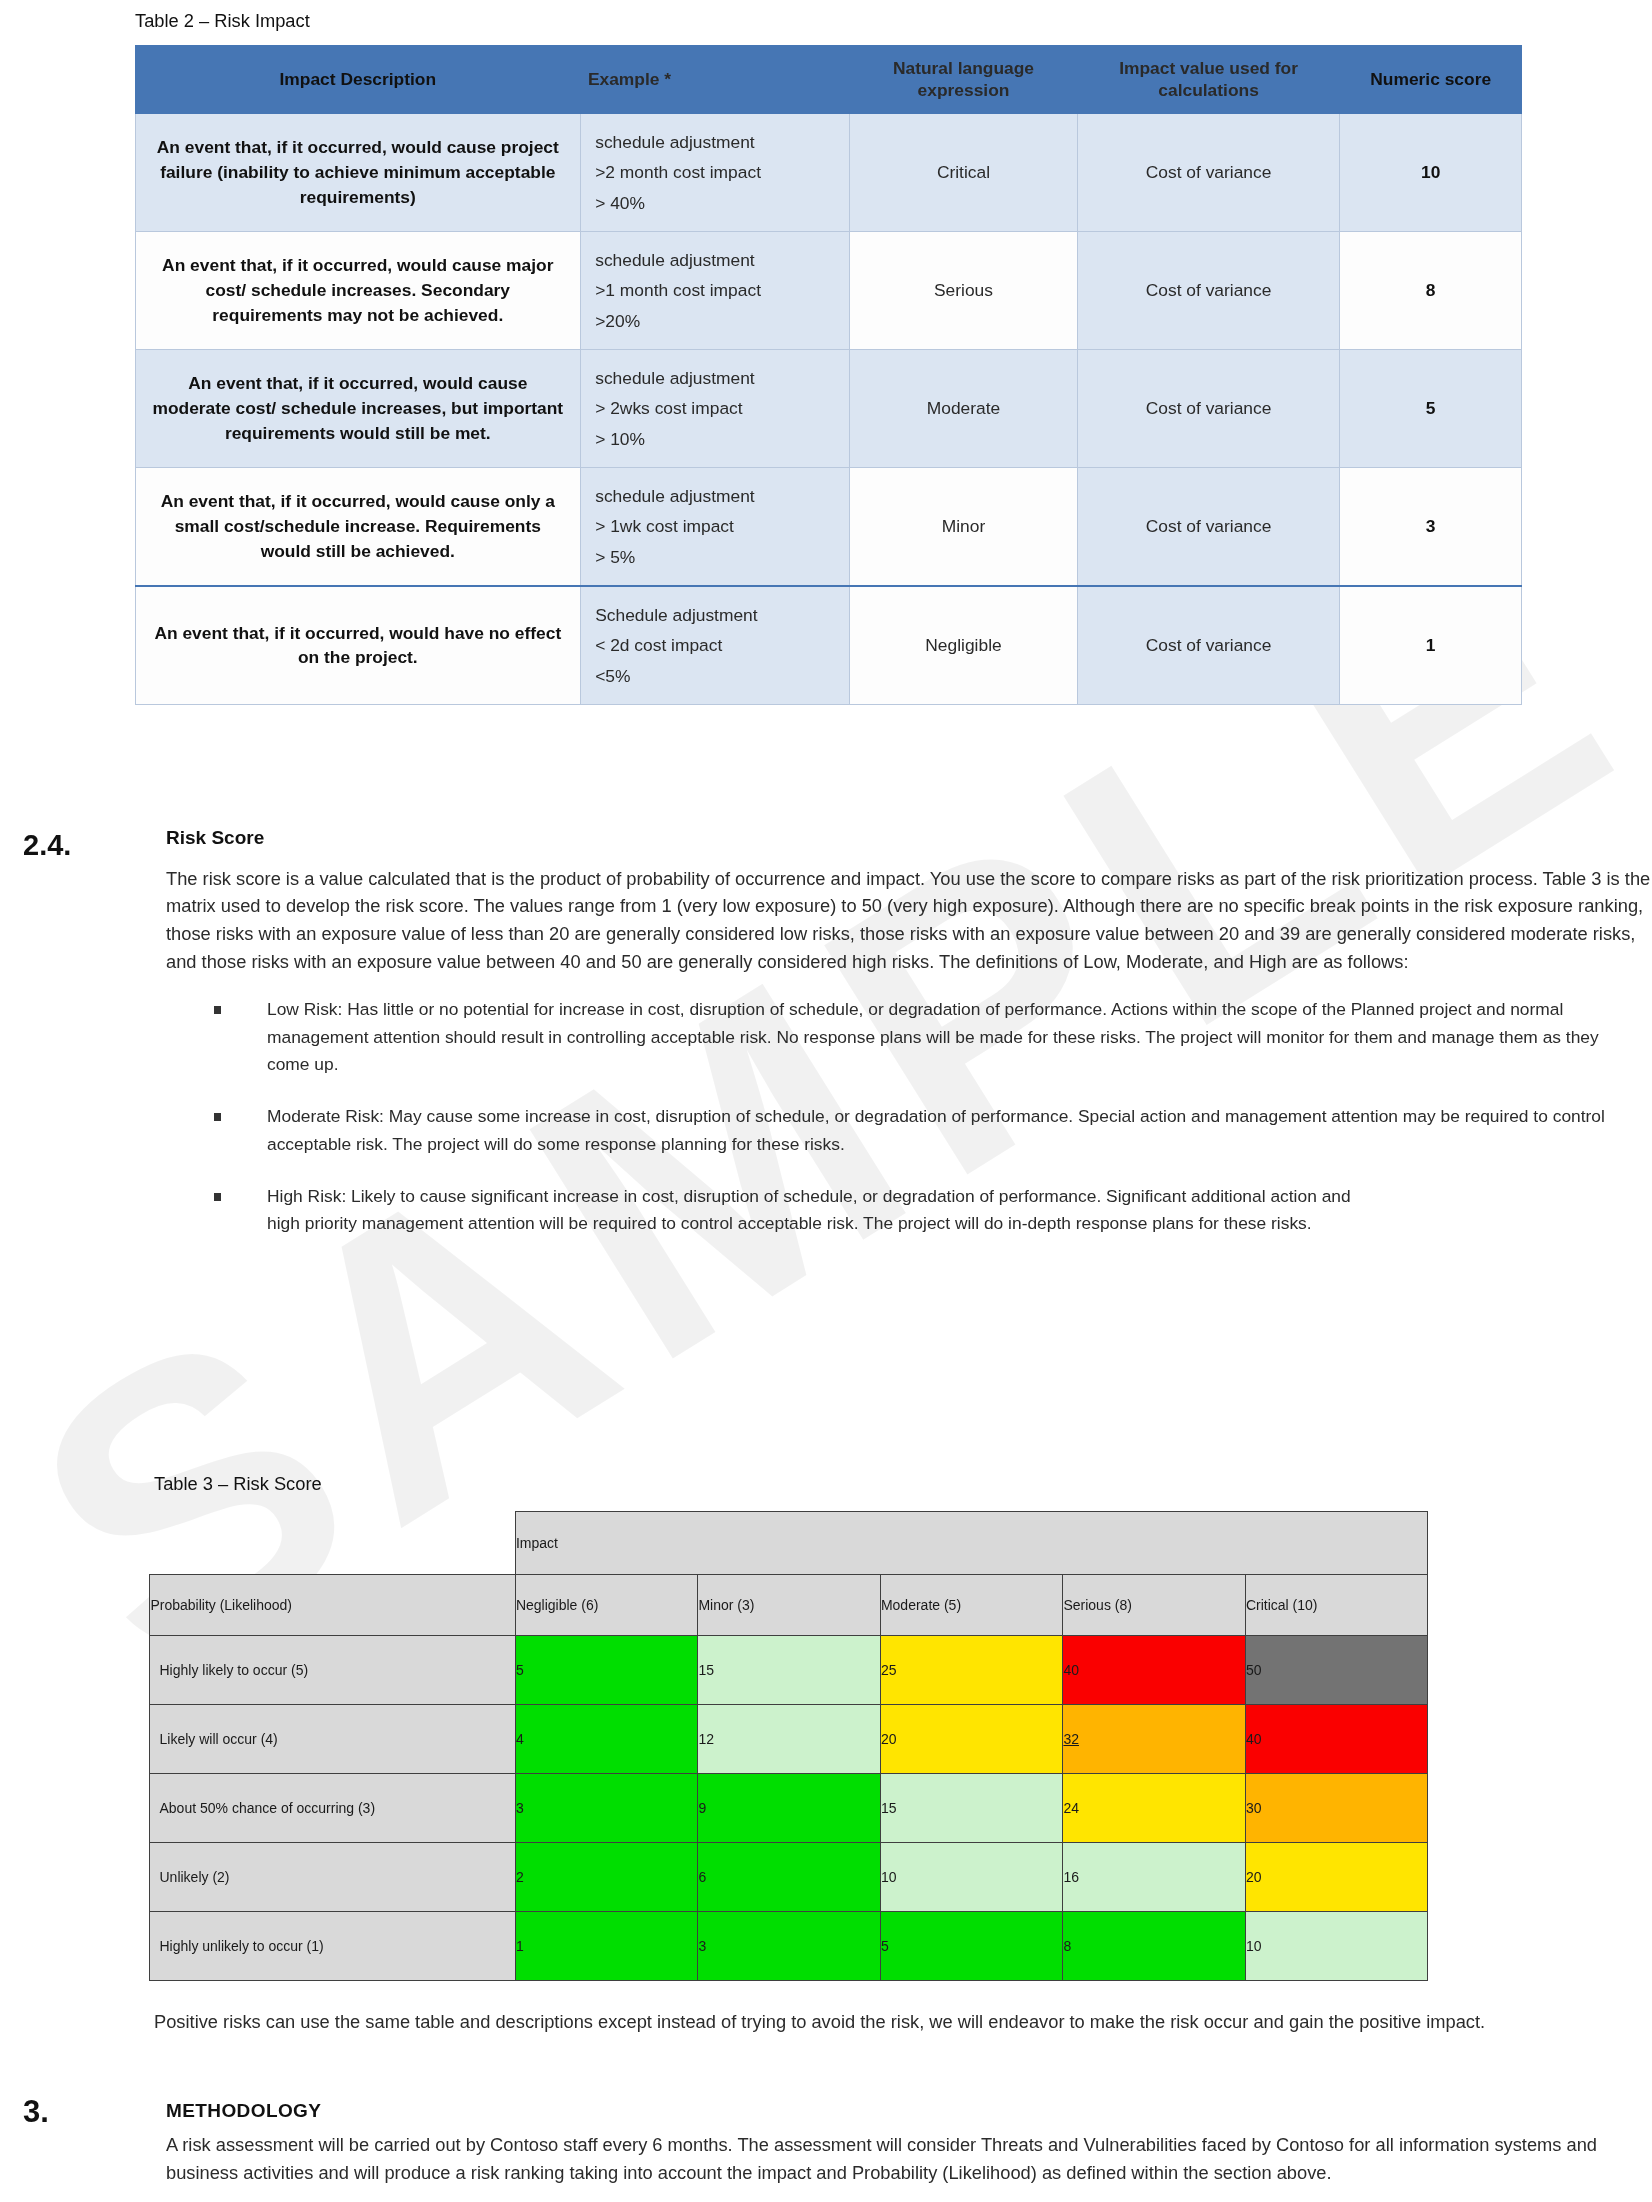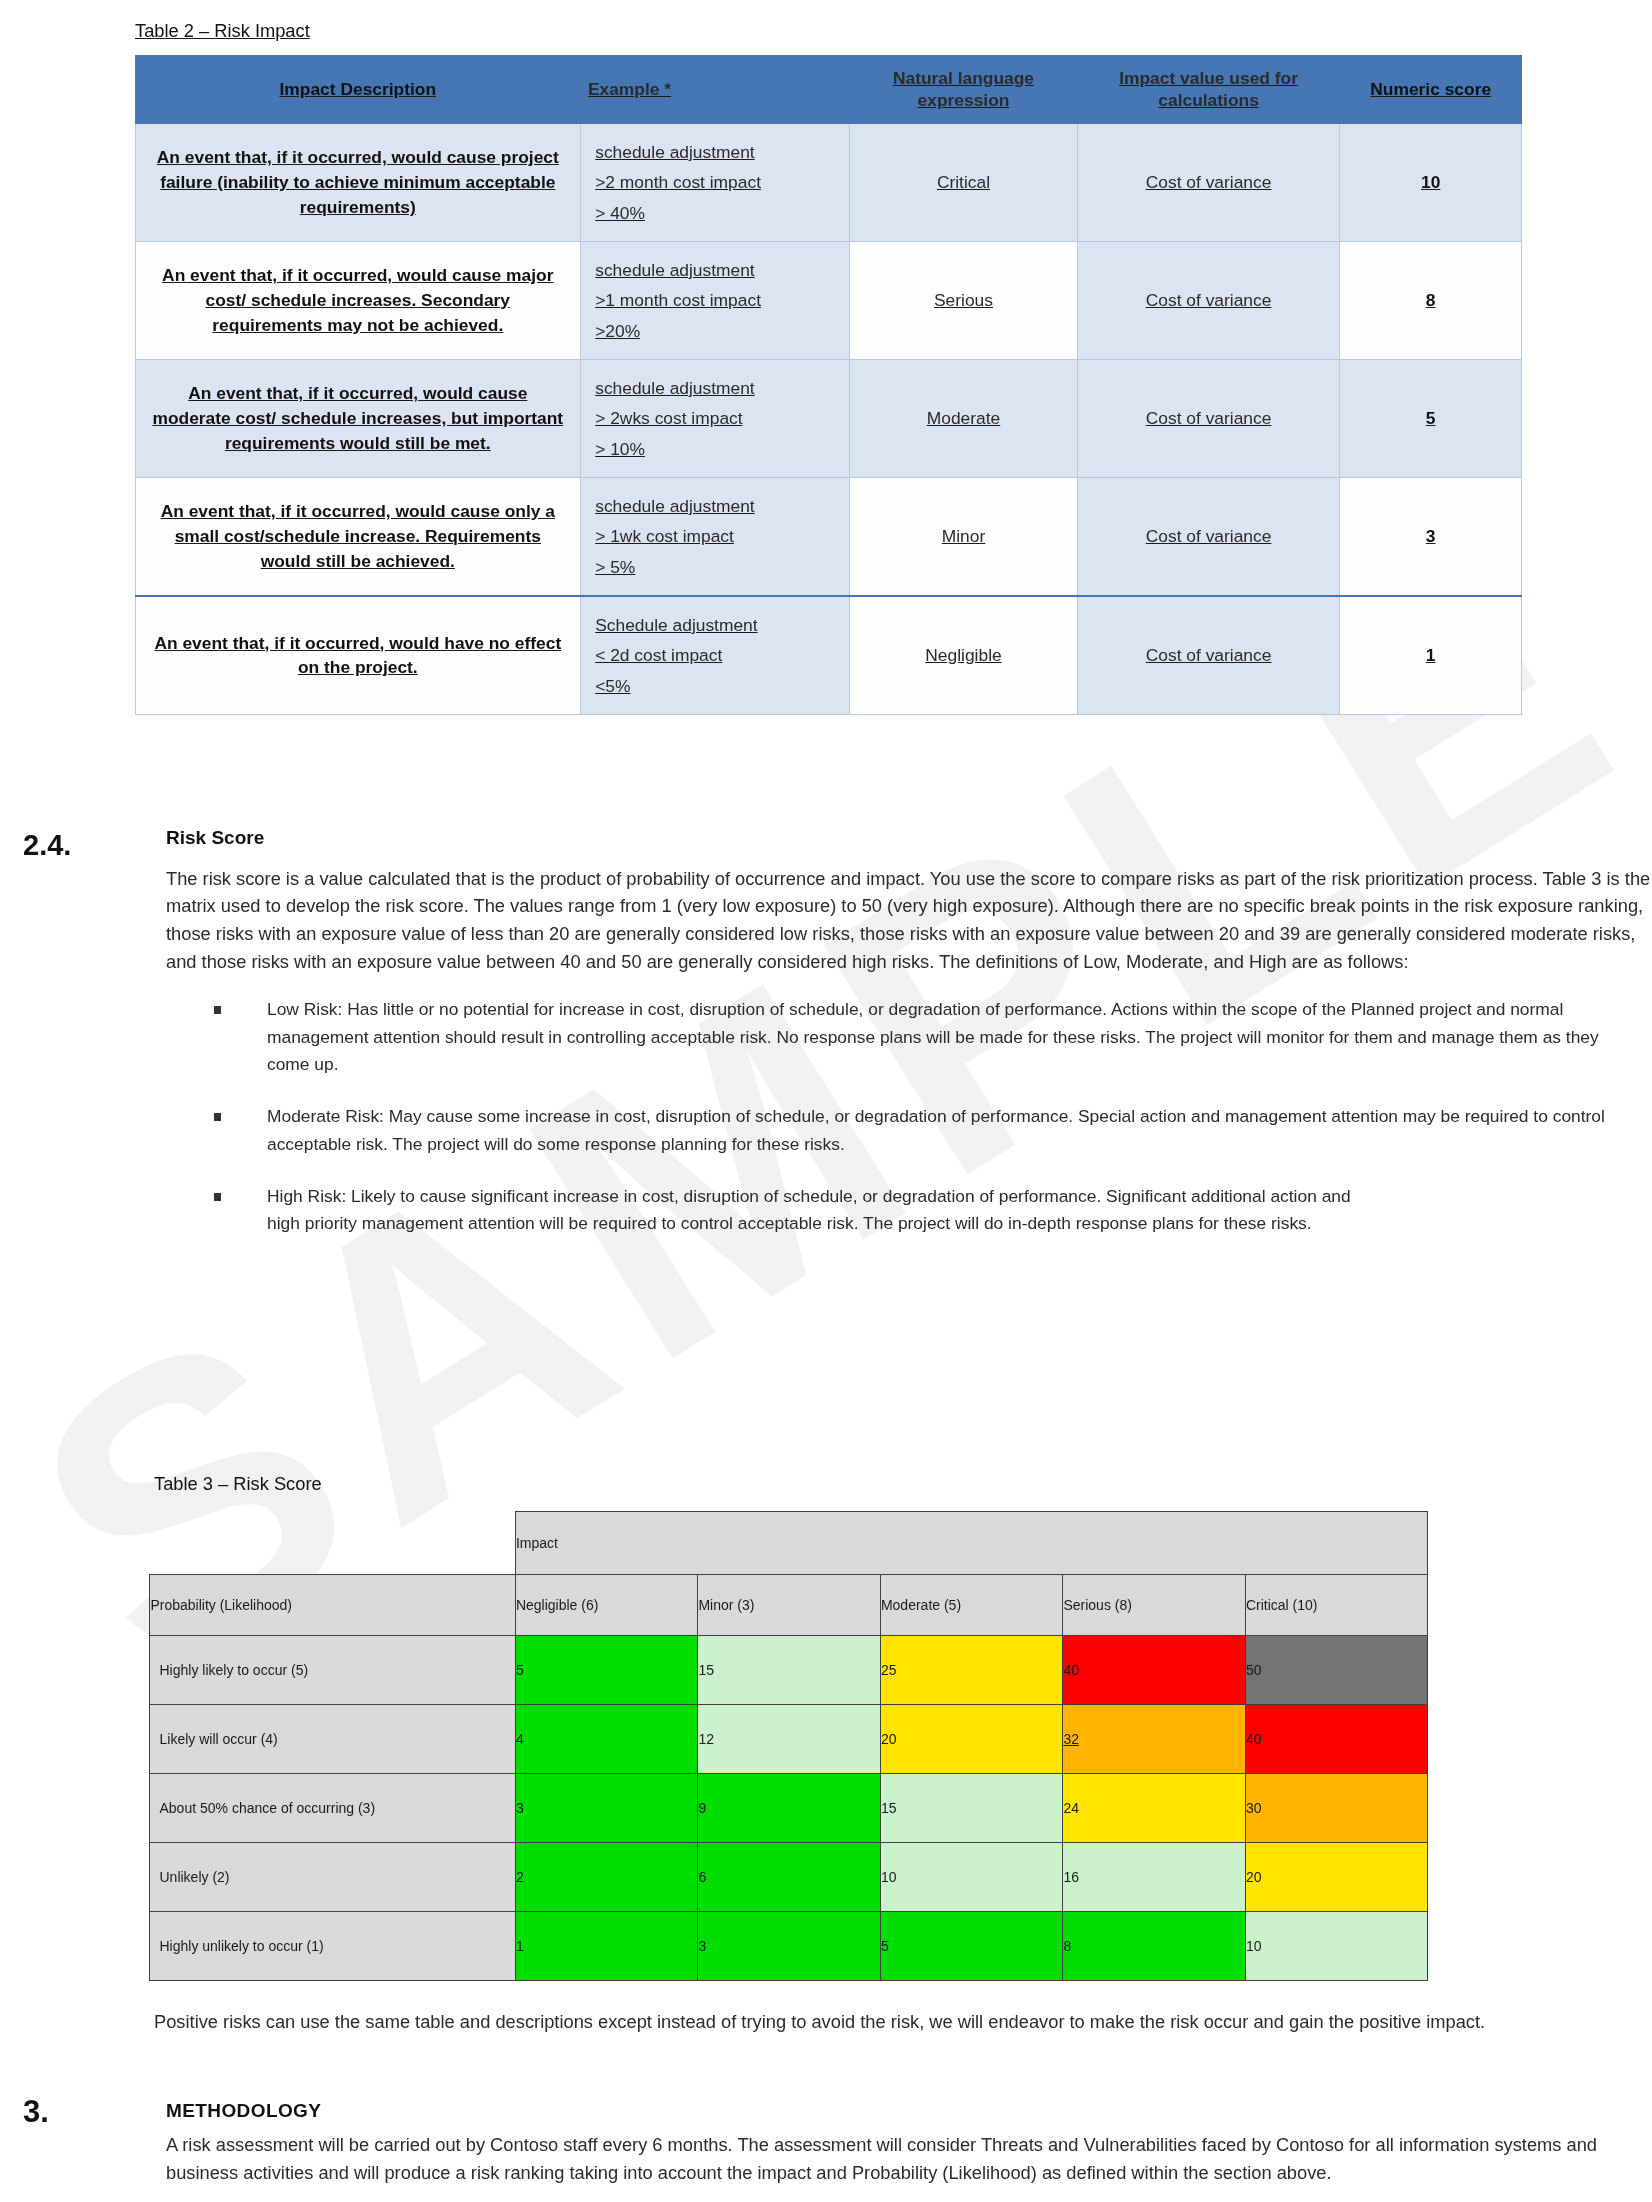--- a/index.html
+++ b/index.html
@@ -31,21 +31,21 @@
   }
   .content{position:relative;z-index:2;}
 
   
   .caption{
     font-size:18.3px;color:#111;
     margin:0 0 12.8px 0;
   }
 
   
-  .t2-wrap{position:absolute;left:135px;top:20px;width:1308px;text-decoration:underline;}
+  .t2-wrap{position:absolute;left:135px;top:10px;width:1308px;}
   table.t2{
     border-collapse:collapse;width:1308px;
     table-layout:fixed;
   }
   table.t2 th{
     background:#4676b4;
     color:#ffffff;
     font-size:17.4px;
     font-weight:bold;
     line-height:1.30;

